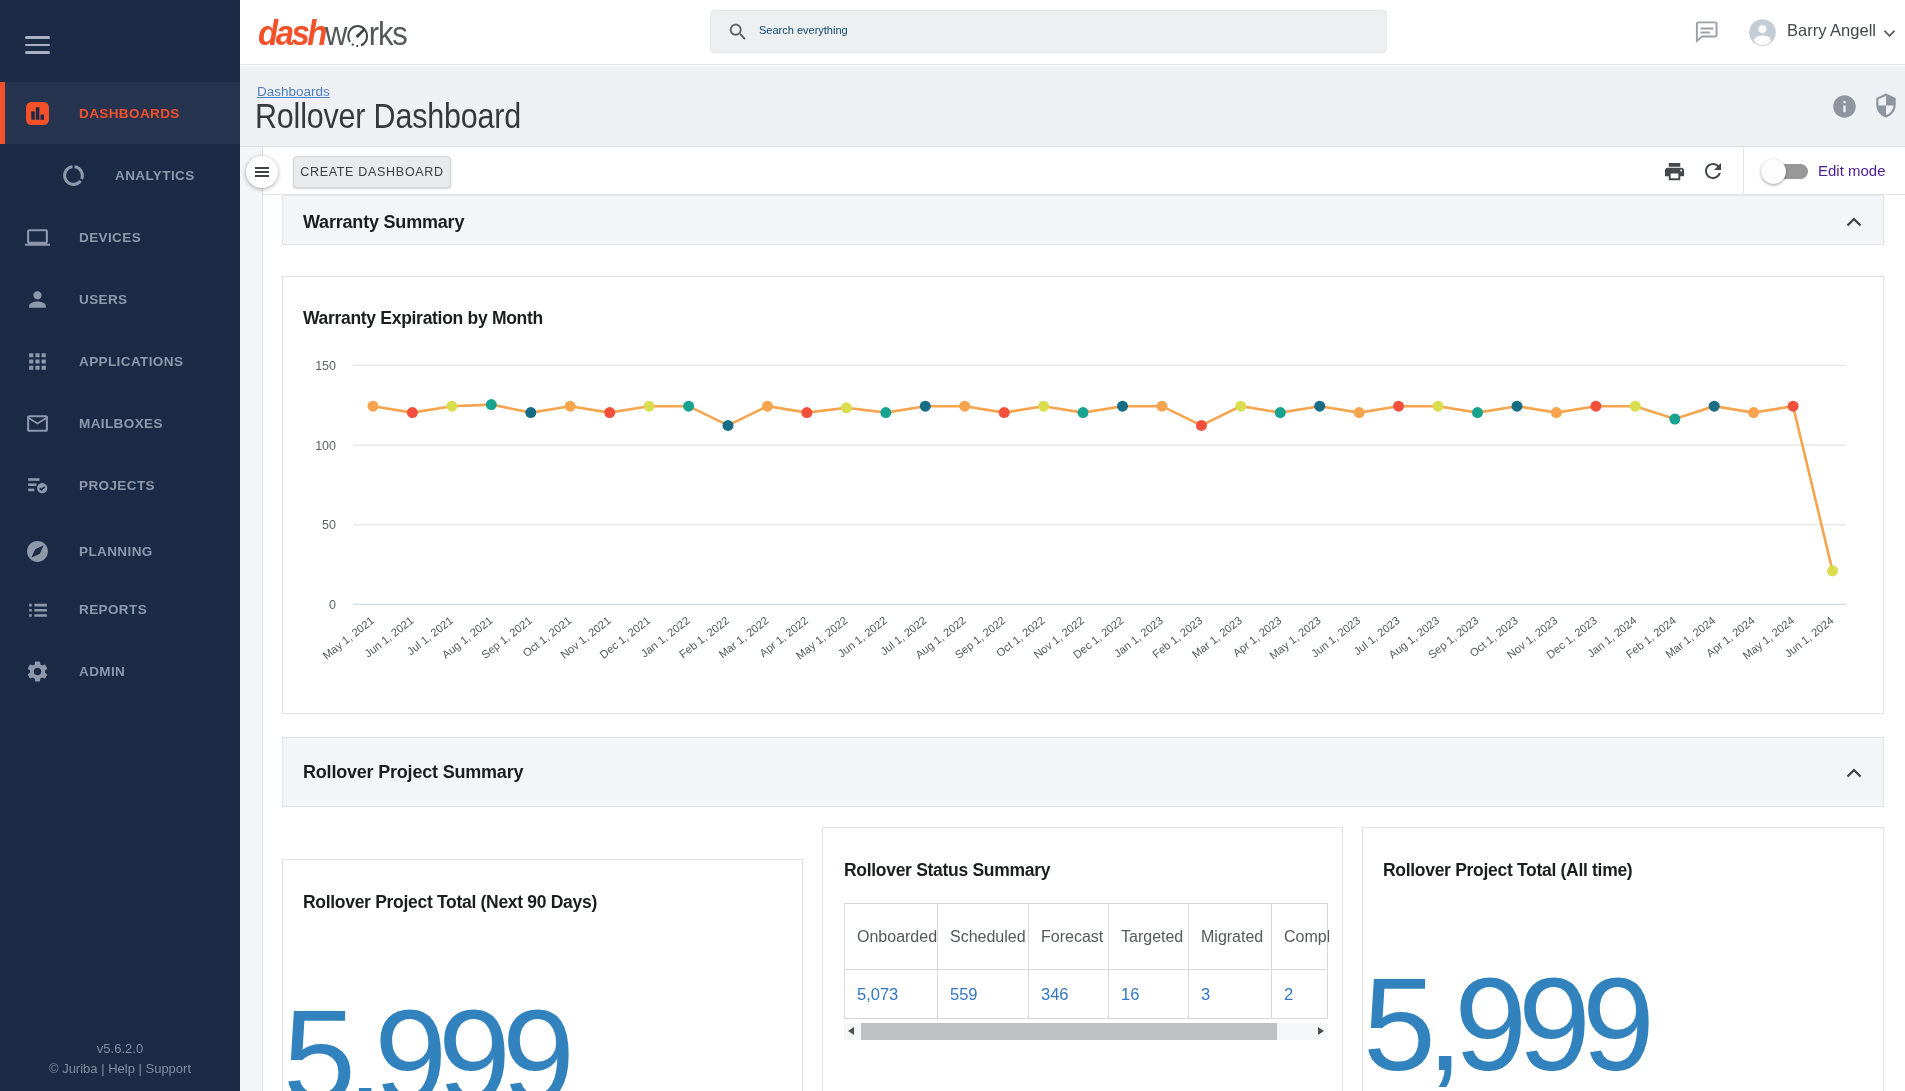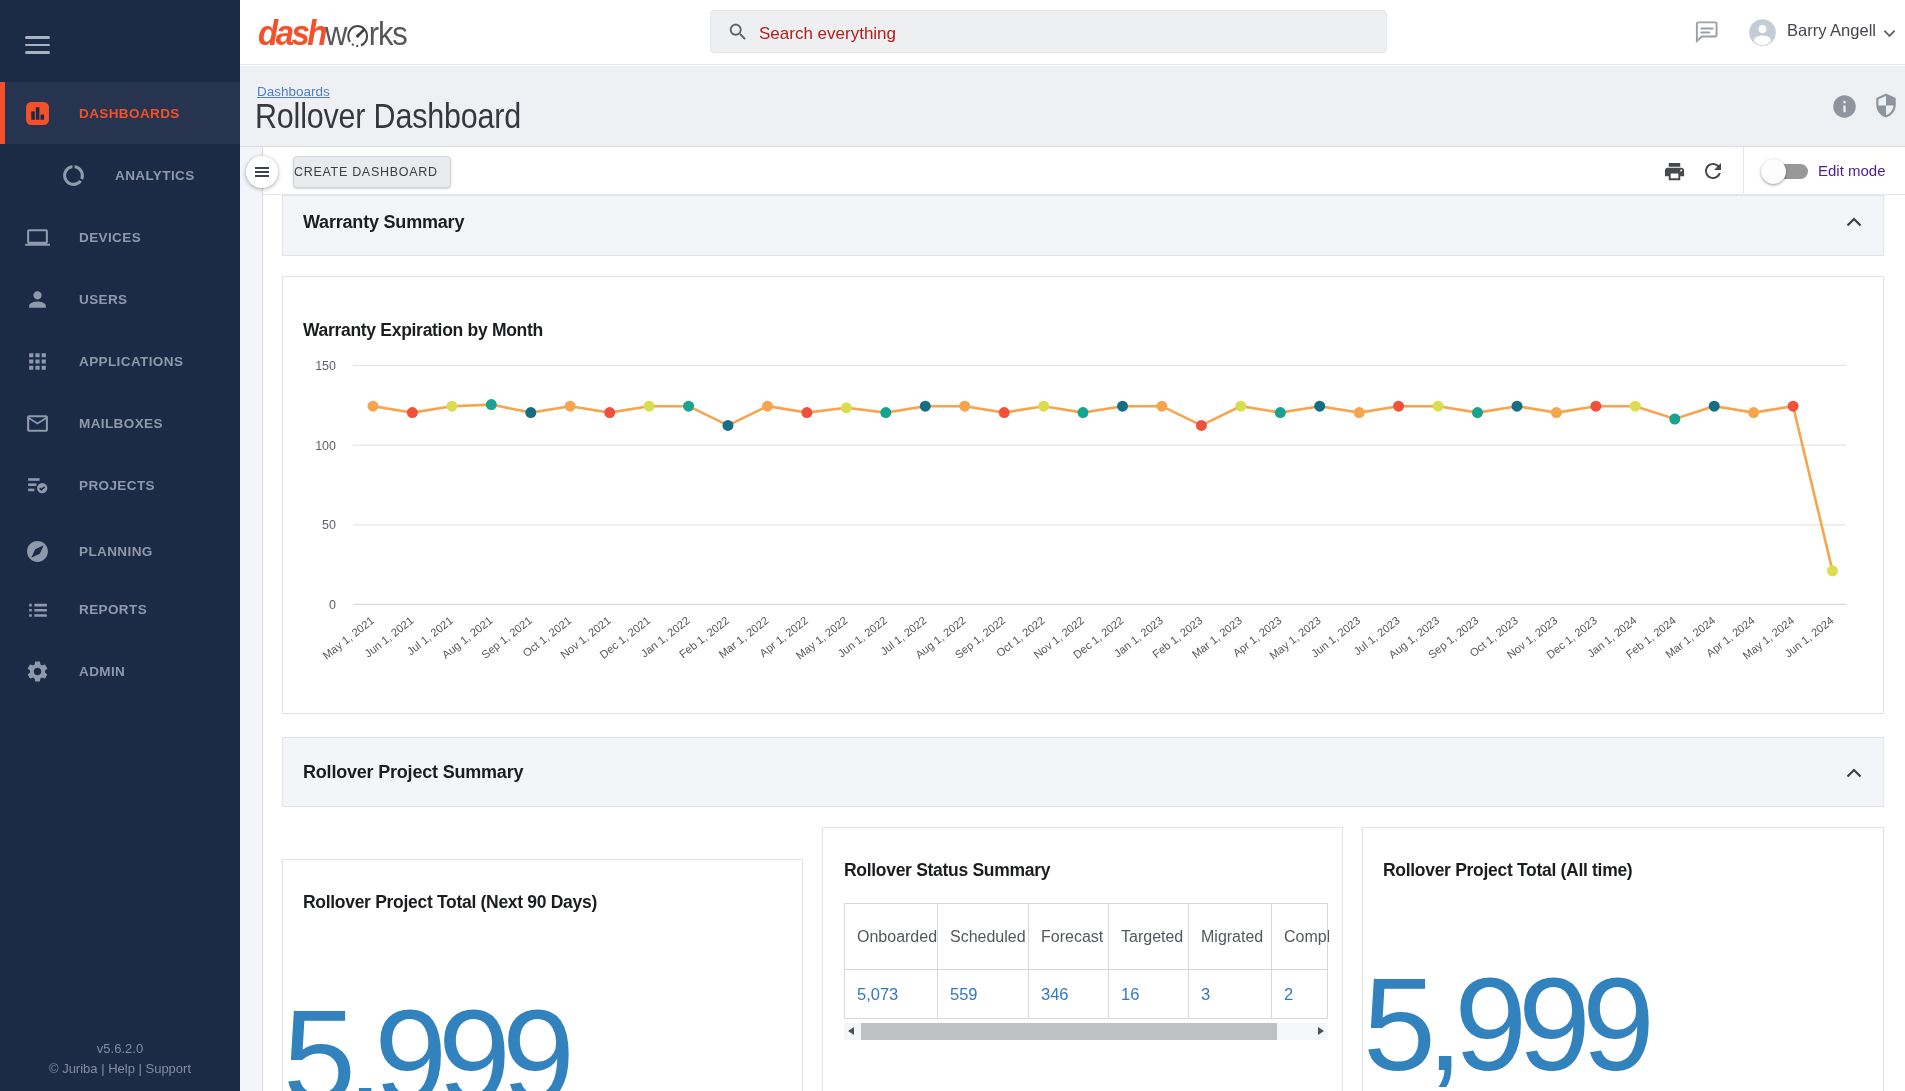--- a/index.html
+++ b/index.html
@@ -17,35 +17,35 @@
 .sb-item.active::before { content:""; position:absolute; left:0; top:0; width:5px; height:62px; background:#F4502A; }
 .sb-item.active .lb { color:#F4502A; }
 #sb-foot { position:absolute; left:0; bottom:12px; width:240px; text-align:center; color:#828DA0; font-size:13px; line-height:20px; }
 
 
 #topbar { position:absolute; left:240px; top:0; width:1665px; height:65px; background:#fff; border-bottom:1px solid #E6E7E9; z-index:20; }
 #logo { position:absolute; left:18px; top:13px; font-size:34px; white-space:nowrap; transform:scaleX(0.94); transform-origin:left center; }
 #logo .d { color:#F4502A; font-weight:700; font-style:italic; letter-spacing:-2.6px; font-size:35px; }
 #logo .w { color:#55575A; font-weight:500; letter-spacing:-1.3px; font-size:33px; }
 #searchbox { position:absolute; left:470px; top:10px; width:677px; height:43px; background:#EDEFF1; border:1px solid #E4E6E8; border-radius:4px; }
-#searchbox .ph { position:absolute; left:48px; top:13px; font-size:17px; color:#b91c1c; }
+#searchbox .ph { position:absolute; left:48px; top:13px; font-size:11px; color:#0c4a6e; }
 #username { position:absolute; left:1547px; top:21px; font-size:16.5px; color:#43474C; }
 
 
 #crumb { position:absolute; left:240px; top:66px; width:1665px; height:81px; background:#EEF0F3; border-bottom:1px solid #DBDDE0; z-index:18; }
 #crumb a { position:absolute; left:17px; top:18px; font-size:13.5px; color:#4D7FC0; text-decoration:underline; }
 #crumb h1 { position:absolute; left:15px; top:30px; font-size:35px; font-weight:400; color:#35393E; letter-spacing:-0.2px; transform:scaleX(0.87); transform-origin:left top; }
 
 
 #main { position:absolute; left:240px; top:147px; width:1665px; height:944px; background:#fff; }
 #gutter { position:absolute; left:0; top:0; width:23px; height:944px; background:#F4F5F8; border-right:1px solid #DBDDE0; }
 #toolbar { position:absolute; left:23px; top:0; width:1642px; height:48px; background:#fff; border-bottom:1px solid #E6E7E9; }
 #circlebtn { position:absolute; left:6px; top:9px; width:32px; height:32px; background:#fff; border-radius:50%; box-shadow:0 1px 4px rgba(0,0,0,0.35); z-index:5; }
 #circlebtn .l { position:absolute; left:9px; width:14px; height:2px; background:#3F4347; }
-#createbtn { position:absolute; left:30px; top:9px; width:158px; height:32px; background:#E9EAEC; border:1px solid #D3D5D8; border-radius:4px; box-shadow:0 1px 2px rgba(0,0,0,0.18); font-size:12.5px; font-weight:500; letter-spacing:0.7px; color:#3C4043; text-align:left; line-height:30px; }
+#createbtn { position:absolute; left:30px; top:9px; width:158px; height:32px; background:#E9EAEC; border:1px solid #D3D5D8; border-radius:4px; box-shadow:0 1px 2px rgba(0,0,0,0.18); font-size:12.5px; font-weight:500; letter-spacing:0.7px; color:#3C4043; text-align:center; line-height:30px; }
 #tb-divider { position:absolute; left:1480px; top:0; width:1px; height:48px; background:#E2E4E6; }
 #toggle-track { position:absolute; left:1503px; top:17px; width:42px; height:15px; background:#989898; border-radius:8px; }
 #toggle-knob { position:absolute; left:1498px; top:12px; width:25px; height:25px; background:#FDFDFD; border-radius:50%; box-shadow:0 1px 3px rgba(0,0,0,0.4); }
 #editmode { position:absolute; left:1555px; top:15px; font-size:15px; color:#4c1d95; }
 
 
 .panelhead { position:absolute; left:42px; width:1602px; height:61px; background:#F4F5F8; border:1px solid #E2E3E6; z-index:2; }
 .panelhead .t { position:absolute; left:20px; top:16px; font-size:18px; font-weight:700; color:#1B1D1F; letter-spacing:-0.2px; }
 .card { position:absolute; background:#fff; border:1px solid #E2E3E6; z-index:2; }
 .cardtitle { position:absolute; font-size:17.5px; font-weight:700; color:#1B1D1F; letter-spacing:-0.3px; }
@@ -193,29 +193,29 @@
     <div id="toggle-track"></div>
     <div id="toggle-knob"></div>
     <span id="editmode">Edit mode</span>
   </div>
   <div id="circlebtn">
       <div class="l" style="top:11px;"></div>
       <div class="l" style="top:15px;"></div>
       <div class="l" style="top:19px;"></div>
     </div>
 
-  <div class="panelhead" style="top:48px; height:61px;">
+  <div class="panelhead" style="top:48px; height:50px;">
     <span class="t">Warranty Summary</span>
     <svg width="16" height="10" viewBox="0 0 16 10" style="position:absolute;left:1563px;top:21px;" fill="none" stroke="#3C4043" stroke-width="2.2">
         <path d="M1.5 8.5 L8 2 L14.5 8.5"></path>
       </svg>
   </div>
 
   <div class="card" style="left:42px; top:129px; width:1602px; height:438px;">
-    <div class="cardtitle" style="left:20px; top:31px;margin-top:12px;">Warranty Expiration by Month</div>
+    <div class="cardtitle" style="left:20px; top:31px;">Warranty Expiration by Month</div>
     <svg id="chart" width="1600" height="436" viewBox="283 277 1600 436" style="position:absolute; left:0; top:0;">
       <line x1="353" y1="365.3" x2="1846" y2="365.3" stroke="#E4E5E7" stroke-width="1.3"></line>
 <text x="336" y="369.8" text-anchor="end" font-family="Liberation Sans, sans-serif" font-size="12.5" fill="#5F6368">150</text>
 <line x1="353" y1="445.2" x2="1846" y2="445.2" stroke="#E4E5E7" stroke-width="1.3"></line>
 <text x="336" y="449.7" text-anchor="end" font-family="Liberation Sans, sans-serif" font-size="12.5" fill="#5F6368">100</text>
 <line x1="353" y1="524.8" x2="1846" y2="524.8" stroke="#E4E5E7" stroke-width="1.3"></line>
 <text x="336" y="529.3" text-anchor="end" font-family="Liberation Sans, sans-serif" font-size="12.5" fill="#5F6368">50</text>
 <line x1="353" y1="604.3" x2="1846" y2="604.3" stroke="#D3D9E9" stroke-width="1.3"></line>
 <text x="336" y="608.8" text-anchor="end" font-family="Liberation Sans, sans-serif" font-size="12.5" fill="#5F6368">0</text>
 <polyline fill="none" stroke="#F6A44D" stroke-width="2.6" points="373.0,406.2 412.4,412.6 451.9,406.2 491.3,404.6 530.8,412.6 570.2,406.2 609.7,412.6 649.1,406.2 688.6,406.2 728.0,425.4 767.5,406.2 806.9,412.6 846.4,407.8 885.8,412.6 925.3,406.2 964.7,406.2 1004.2,412.6 1043.6,406.2 1083.0,412.6 1122.5,406.2 1161.9,406.2 1201.4,425.4 1240.8,406.2 1280.3,412.6 1319.7,406.2 1359.2,412.6 1398.6,406.2 1438.1,406.2 1477.5,412.6 1517.0,406.2 1556.4,412.6 1595.9,406.2 1635.3,406.2 1674.8,419.0 1714.2,406.2 1753.6,412.6 1793.1,406.2 1832.5,570.8"></polyline>

